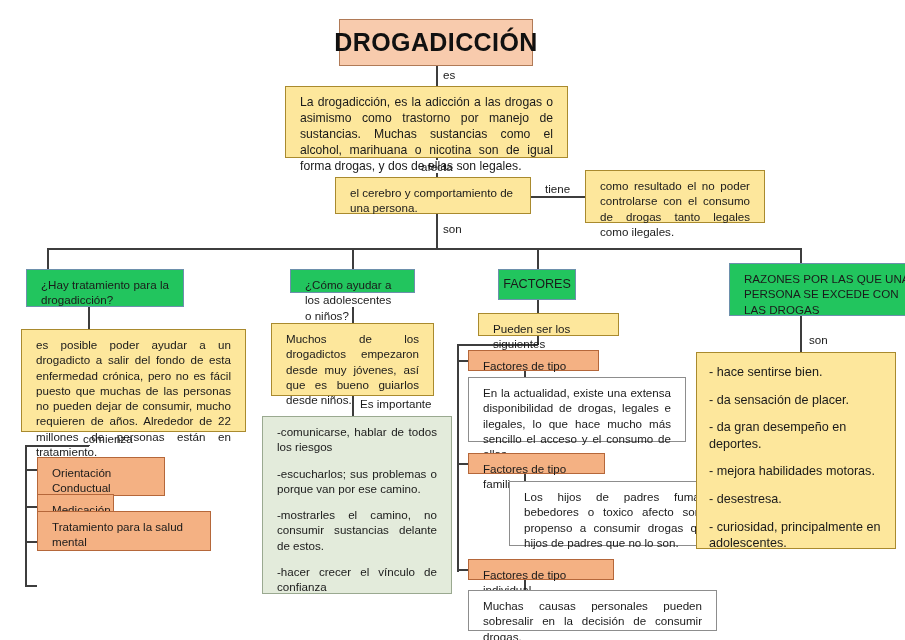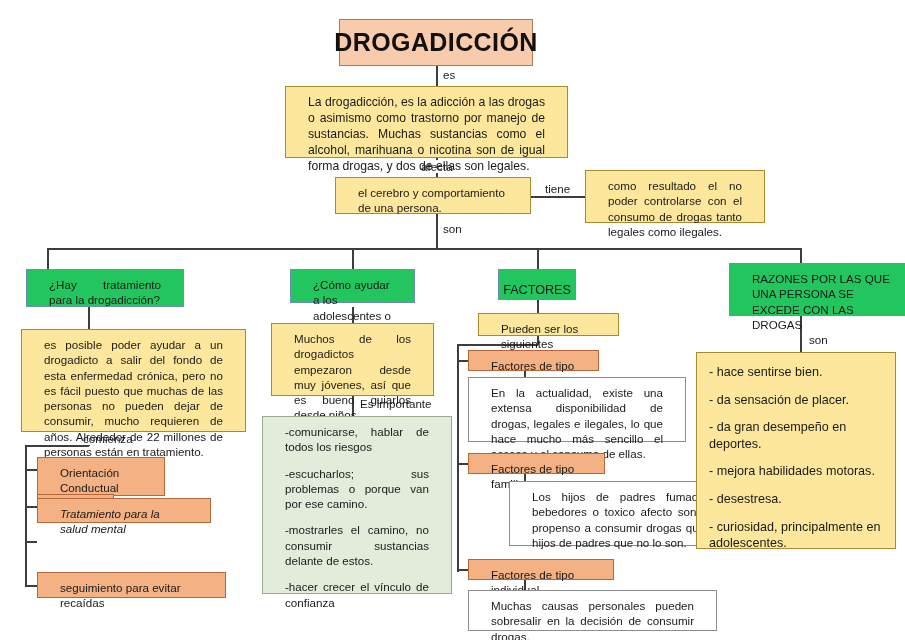--- a/index.html
+++ b/index.html
@@ -46,21 +46,21 @@
   }
   .n-green {
     background: #e3ebdb;
     border: 1px solid #9aa990;
   }
   .n-white {
     background: #ffffff;
     border: 1px solid #8d8d8d;
   }
 
-  .pad { padding: 7px 22px; }
+  .pad { padding: 7px 14px; }
   .justify { text-align: justify; text-justify: inter-word; }
 
   .title-text {
     font-size: 25px;
     text-align: center;
     letter-spacing: .4px;
     color: #111;
     font-weight: bold;
   }
   .t115 { font-size: 11.6px; }
@@ -155,37 +155,36 @@
   <div class="node n-yellow pad t115" style="left:335px; top:177px; width:196px; height:37px;">el cerebro y comportamiento de una persona.</div>
 
   <div class="node n-yellow pad t115 justify" style="left:585px; top:170px; width:180px; height:53px;">como resultado el no poder controlarse con el consumo de drogas tanto legales como ilegales.</div>
 
   <div class="node n-blue pad t115 justify" style="left:26px; top:269px; width:158px; height:38px;">¿Hay tratamiento para la drogadicción?</div>
 
   <div class="node n-yellow pad t115 justify" style="left:21px; top:329px; width:225px; height:103px;">es posible poder ayudar a un drogadicto a salir del fondo de esta enfermedad crónica, pero no es fácil puesto que muchas de las personas no pueden dejar de consumir, mucho requieren de años. Alrededor de 22 millones de personas están en tratamiento.</div>
 
   <div class="node n-orange pad t115" style="left:37px; top:457px; width:128px; height:39px;">Orientación Conductual</div>
   <div class="node n-orange pad t115" style="left:37px; top:494px; width:77px; height:25px;">Medicación</div>
-  <div class="node n-orange pad t115" style="left:37px; top:498px; width:174px; height:25px;font-style:italic;">Tratamiento para la salud mental</div>
-  <div class="node n-orange pad t115" style="left:37px; top:572px; width:189px; height:26px;">seguimiento para evitar recaídas</div>
-
-  <div class="node n-blue pad t115" style="left:290px; top:269px; width:125px; height:34px;">
+  <div class="node n-orange pad t115" style="left:37px; top:511px; width:174px; height:40px;">Tratamiento para la salud mental</div>
+
+  <div class="node n-blue pad t115" style="left:290px; top:269px; width:125px; height:24px;">
     <span>¿Cómo ayudar a los adolescentes o niños?</span>
   </div>
 
   <div class="node n-yellow pad t115 justify" style="left:271px; top:323px; width:163px; height:73px;">Muchos de los drogadictos empezaron desde muy jóvenes, así que es bueno guiarlos desde niños.</div>
 
   <div class="node n-green pad t115 justify" style="left:262px; top:416px; width:190px; height:178px;">
     <div class="listline">-comunicarse, hablar de todos los riesgos</div>
     <div class="listline">-escucharlos; sus problemas o porque van por ese camino.</div>
     <div class="listline">-mostrarles el camino, no consumir sustancias delante de estos.</div>
     <div class="listline">-hacer crecer el vínculo de confianza</div>
   </div>
 
-  <div class="node n-blue t125" style="left:498px; top:269px; width:78px; height:31px; display:flex; align-items:flex-end; justify-content:center;">
+  <div class="node n-blue t125" style="left:498px; top:269px; width:78px; height:31px; display:flex; align-items:center; justify-content:center;">
     <span>FACTORES</span>
   </div>
 
   <div class="node n-yellow pad t115" style="left:478px; top:313px; width:141px; height:23px;">Pueden ser los siguientes</div>
 
   <div class="node n-orange pad t115" style="left:468px; top:350px; width:131px; height:21px;">Factores de tipo social</div>
   <div class="node n-white pad t115 justify" style="left:468px; top:377px; width:218px; height:65px;">En la actualidad, existe una extensa disponibilidad de drogas, legales e ilegales, lo que hace mucho más sencillo el acceso y el consumo de ellas.</div>
 
   <div class="node n-orange pad t115" style="left:468px; top:453px; width:137px; height:21px;">Factores de tipo familiar</div>
   <div class="node n-white pad t115 justify" style="left:468px; top:481px; width:238px; height:65px;margin-left:41px;">Los hijos de padres fumadores, bebedores o toxico afecto son más propenso a consumir drogas que los hijos de padres que no lo son.</div>

